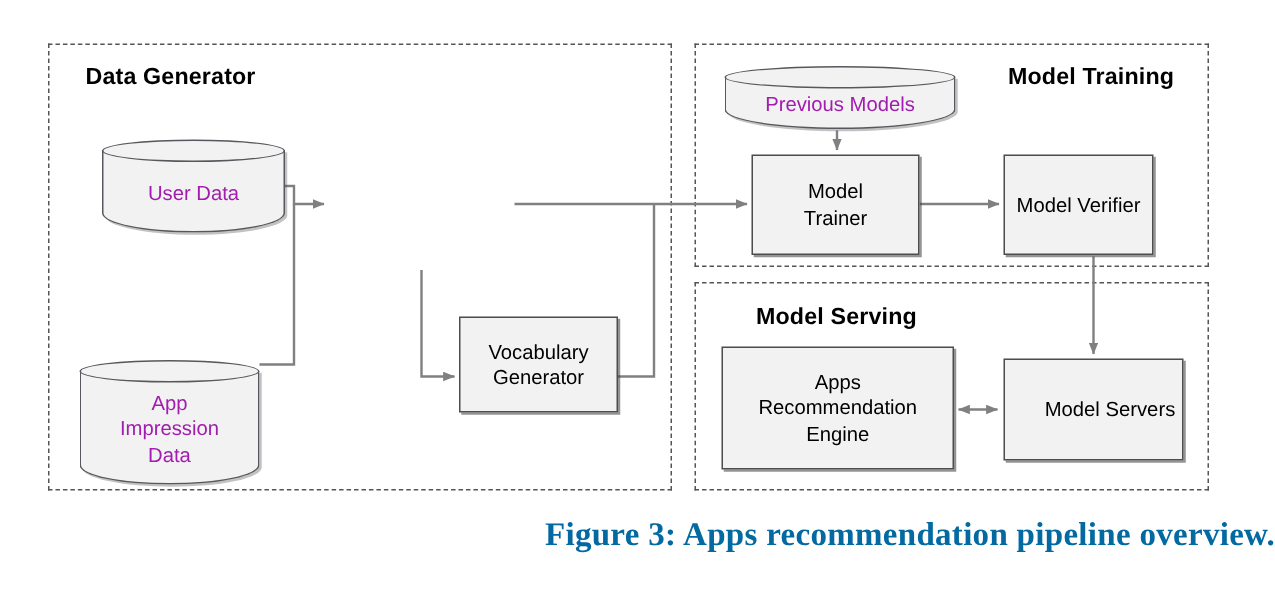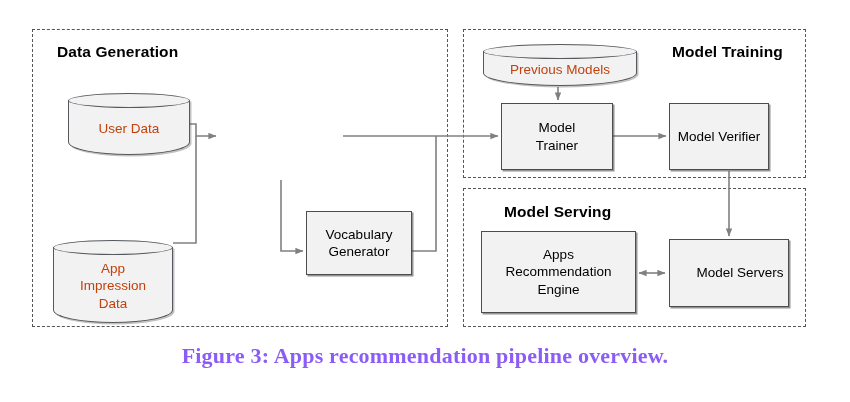--- a/index.html
+++ b/index.html
@@ -84,21 +84,21 @@
     position: absolute;
     left: 0;
     right: 0;
     top: 9px;
     bottom: 0;
     display: flex;
     align-items: center;
     justify-content: center;
     text-align: center;
     font-size: 13.5px;
-    color: #c2410c;
+    color: #a21caf;
     line-height: 1.28;
     z-index: 3;
     padding: 0 5px;
   }
 
   
   #connectors {
     position: absolute;
     left: 0;
     top: 0;
@@ -106,35 +106,35 @@
     height: 402px;
     pointer-events: none;
   }
 
   
   #caption {
     position: absolute;
     left: 0;
     top: 343px;
     width: 850px;
-    text-align: center;
+    text-align: right;
     font-family: "Liberation Serif", serif;
     font-weight: bold;
     font-size: 22px;
-    color: #8b5cf6;
+    color: #0369a1;
     letter-spacing: 0.2px;
   }
 </style>
 </head>
 <body>
 
 <div id="figure-root">
 
   <div class="group" style="left:32px; top:29px; width:416px; height:298px;"></div>
-  <div class="group-title" style="left:57px; top:43px;">Data Generation</div>
+  <div class="group-title" style="left:57px; top:43px;">Data Generator</div>
 
   <div class="group" style="left:463px; top:29px; width:343px; height:149px;"></div>
   <div class="group-title" style="left:672px; top:43px;">Model Training</div>
 
   <div class="group" style="left:463px; top:188px; width:343px; height:139px;"></div>
   <div class="group-title" style="left:504px; top:203px;">Model Serving</div>
 
   <svg id="connectors" viewBox="0 0 850 402" xmlns="http://www.w3.org/2000/svg">
     <defs>
       <marker id="ah" markerWidth="9" markerHeight="9" refX="7.6" refY="3.2" orient="auto" markerUnits="userSpaceOnUse">

